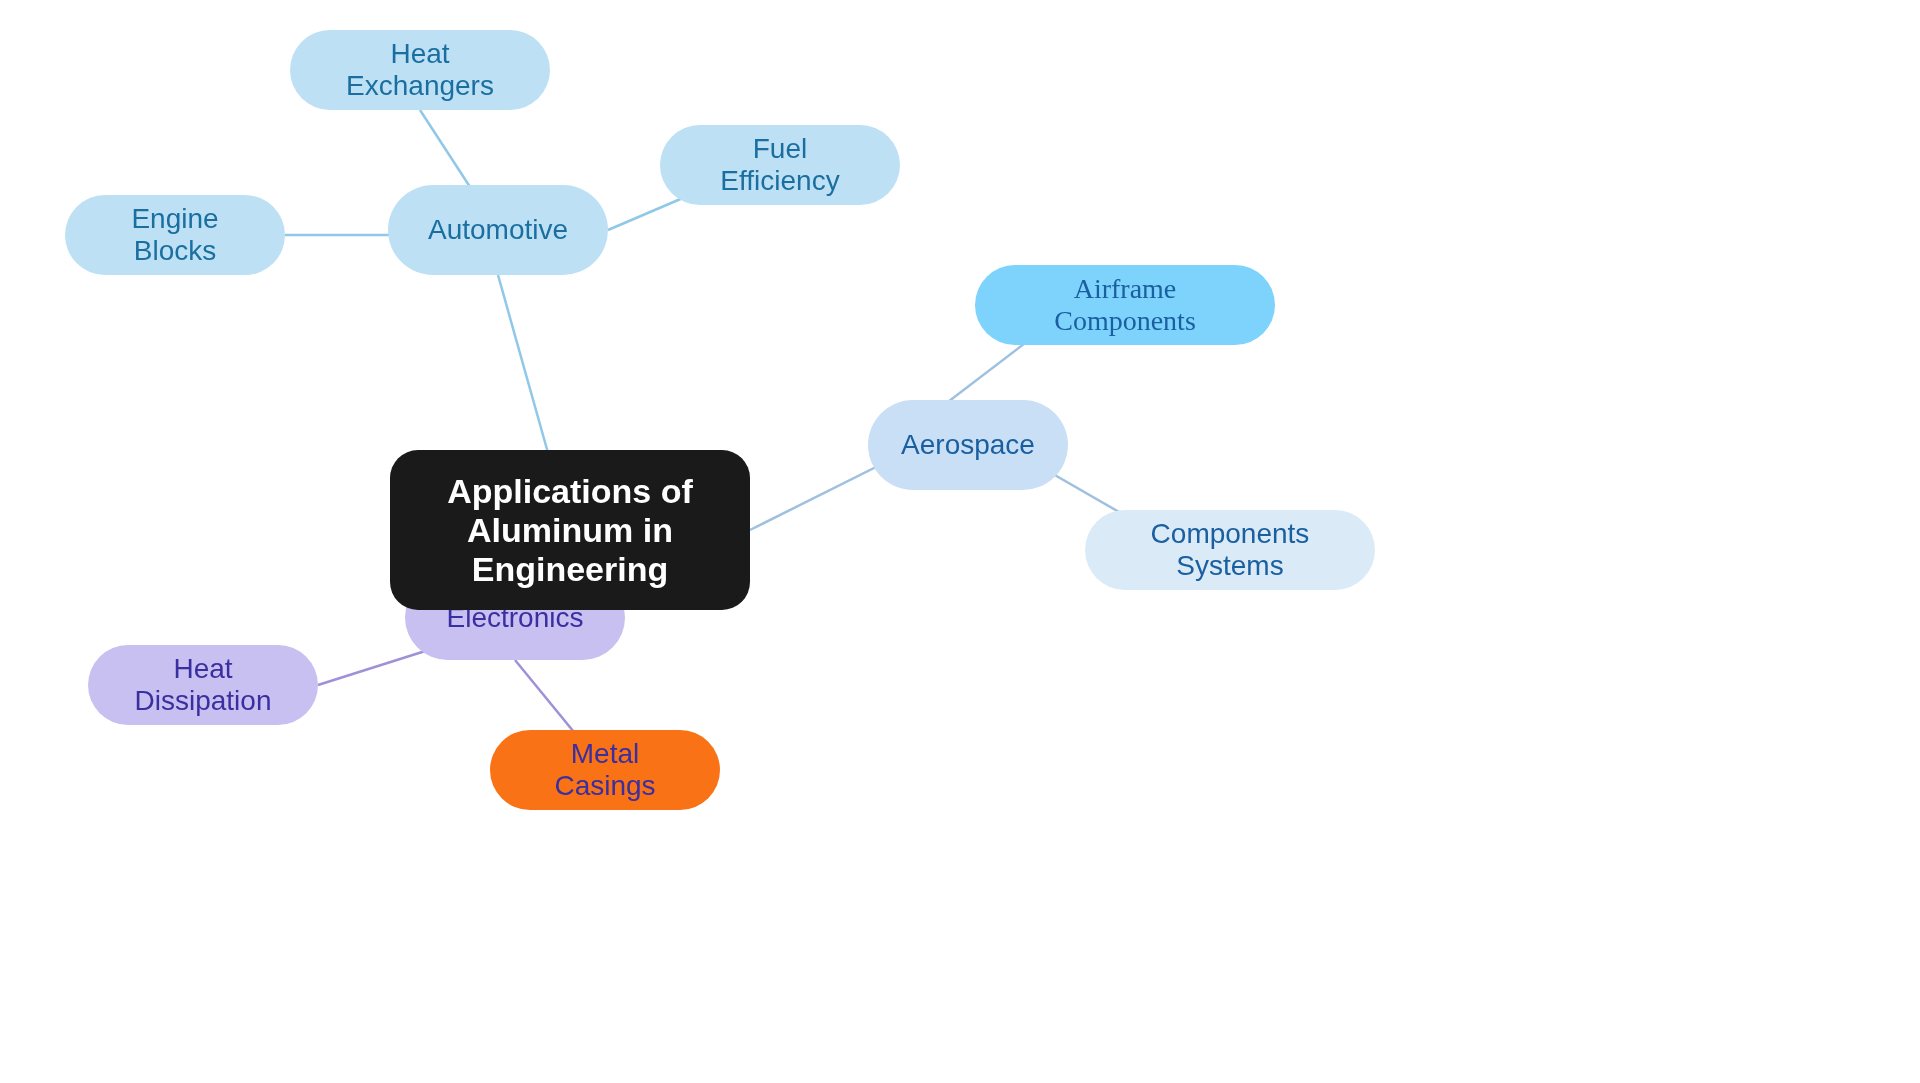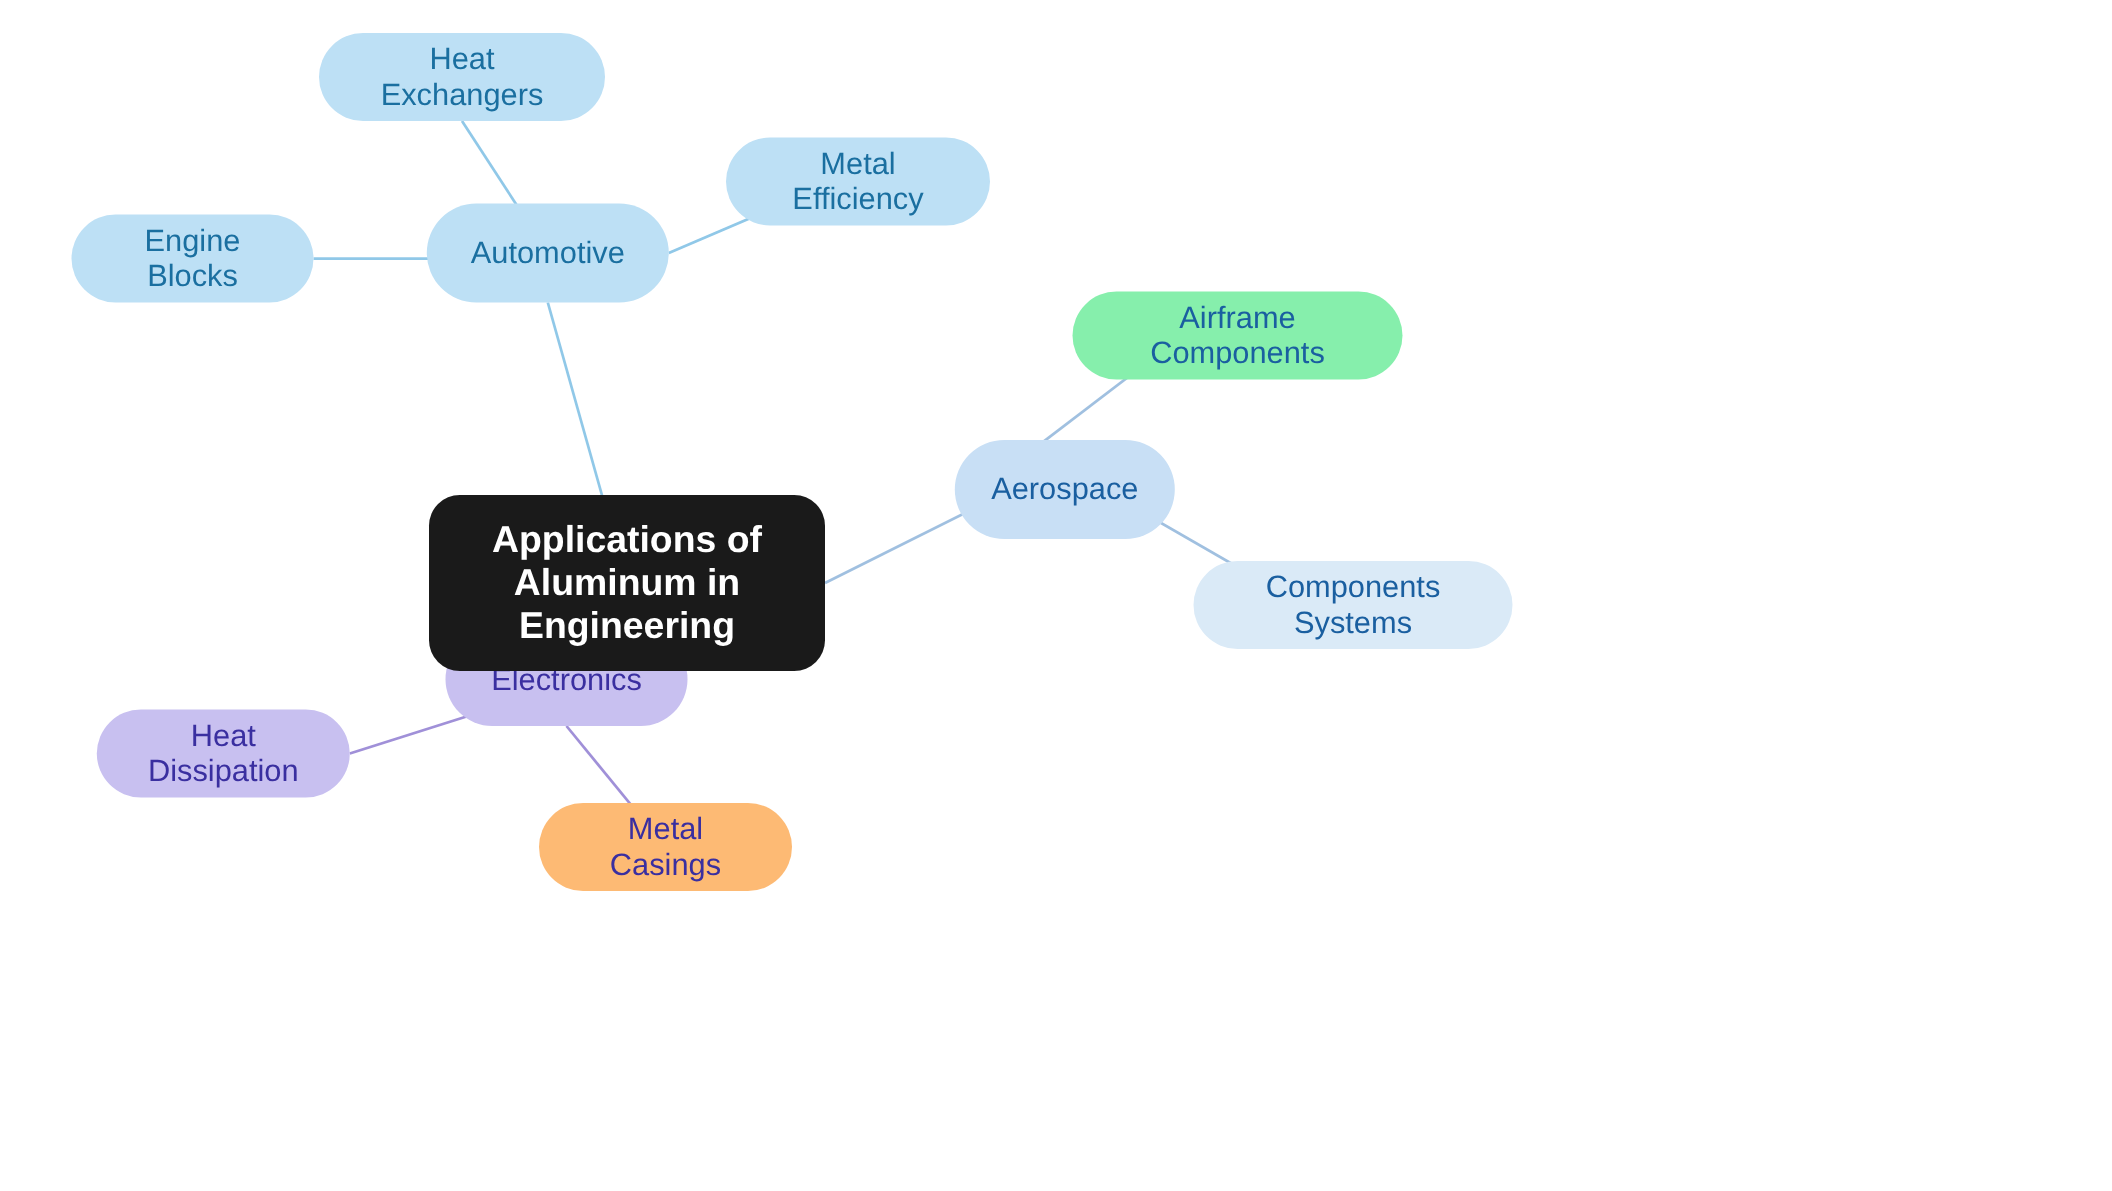--- a/index.html
+++ b/index.html
@@ -80,26 +80,27 @@
     
     .node-aerospace {
       background: #c8dff5;
       color: #1a5fa0;
       width: 200px;
       height: 90px;
       left: 868px;
       top: 400px;
     }
     .node-airframe {
-      background: #86efac;
+      background: #7dd3fc;
       color: #1a5fa0;
       width: 300px;
       height: 80px;
       left: 975px;
       top: 265px;
+      font-family: Liberation Serif, serif;
     }
     .node-propulsion {
       background: #daeaf7;
       color: #1a5fa0;
       width: 290px;
       height: 80px;
       left: 1085px;
       top: 510px;
     }
     
@@ -113,21 +114,21 @@
     }
     .node-heat-dissipation {
       background: #c8c0f0;
       color: #3a2fa0;
       width: 230px;
       height: 80px;
       left: 88px;
       top: 645px;
     }
     .node-metal-casings {
-      background: #fdba74;
+      background: #f97316;
       color: #3a2fa0;
       width: 230px;
       height: 80px;
       left: 490px;
       top: 730px;
     }
   </style>
 </head>
 <body>
 
@@ -165,21 +166,21 @@
 
 <div class="node node-heat-exchangers">
   <span>Heat Exchangers</span>
 </div>
 
 <div class="node node-engine-blocks">
   <span>Engine Blocks</span>
 </div>
 
 <div class="node node-fuel-efficiency">
-  <span>Metal Efficiency</span>
+  <span>Fuel Efficiency</span>
 </div>
 
 <div class="node node-aerospace">
   <span>Aerospace</span>
 </div>
 
 <div class="node node-airframe">
   <span>Airframe Components</span>
 </div>
 

